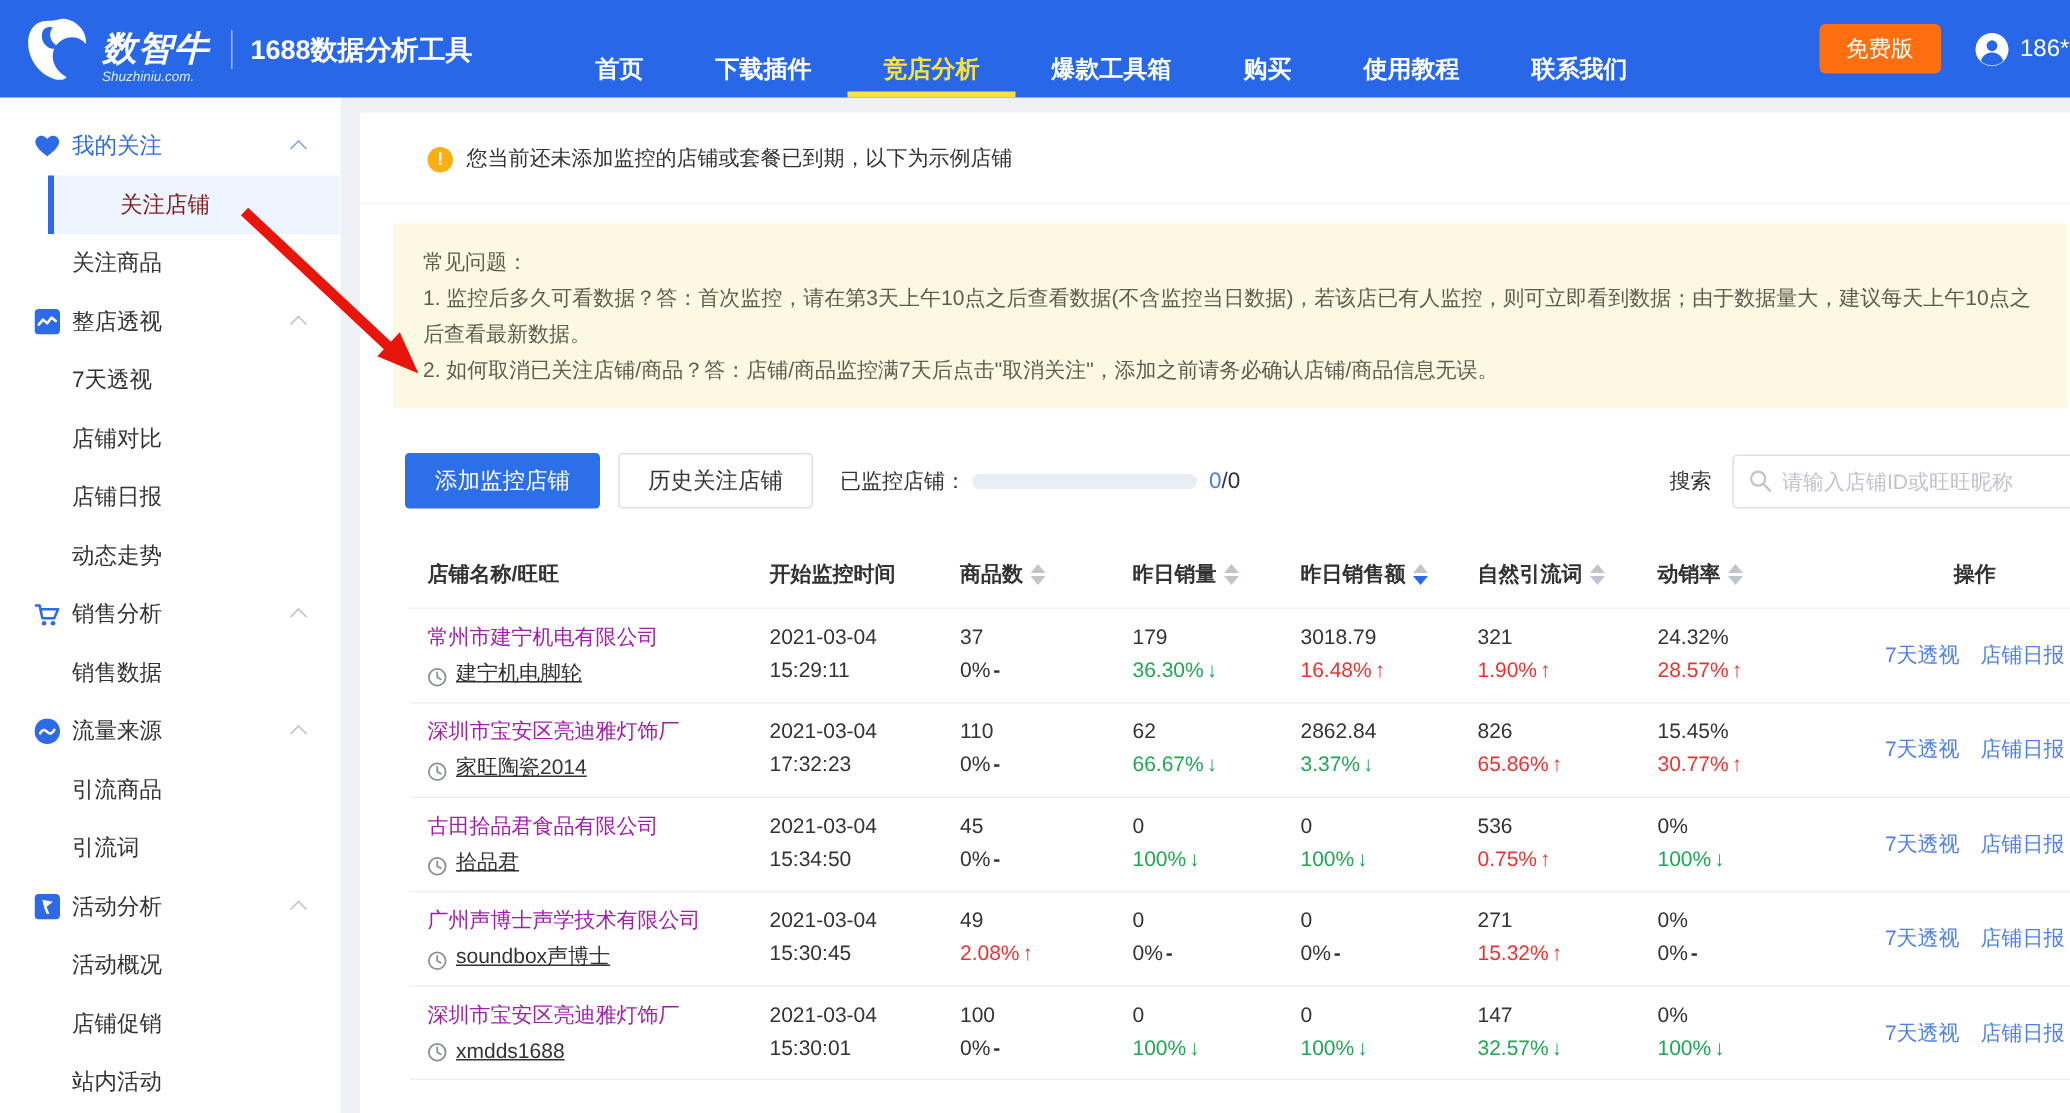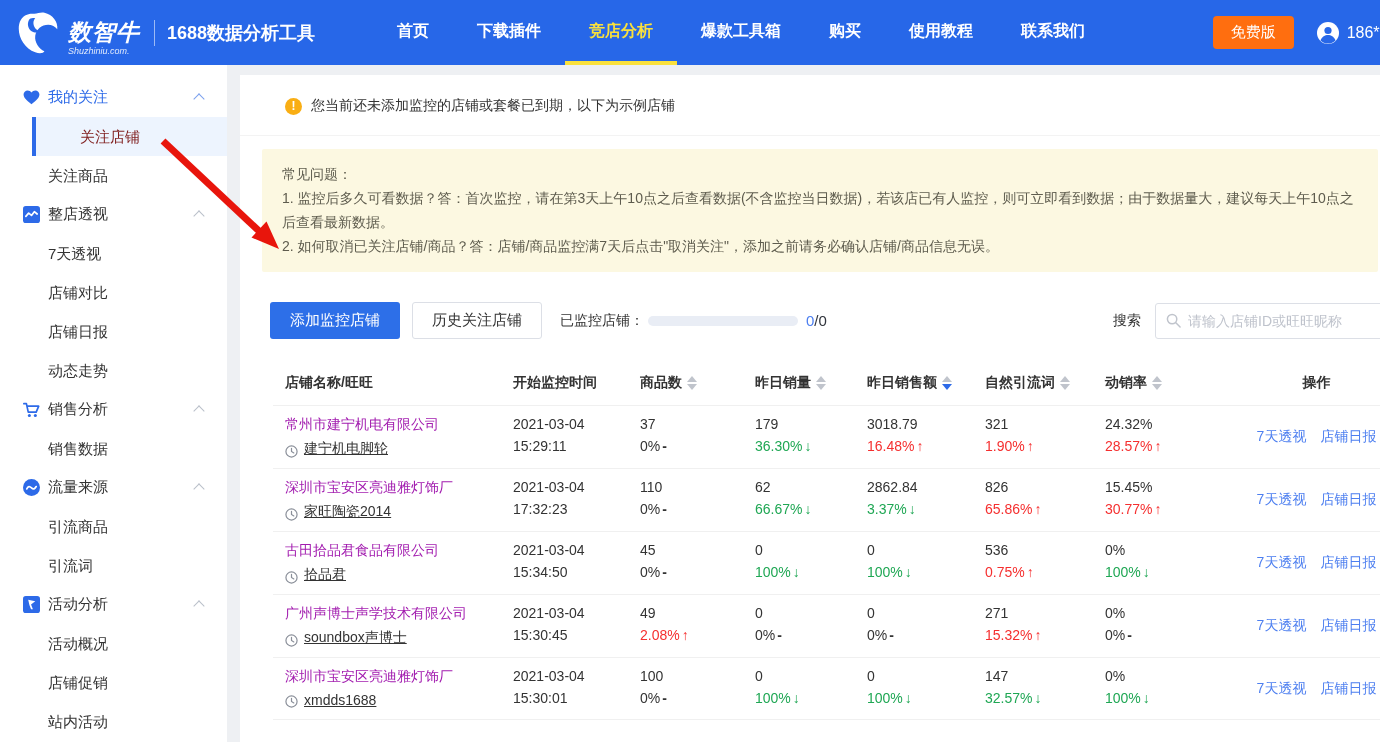--- a/index.html
+++ b/index.html
@@ -8,21 +8,21 @@
   
   .navbar { position:absolute; left:0; top:0; width:1420px; height:65px; background:#2767e8; display:flex; align-items:center; color:#fff; z-index:5; }
   .logo-wrap { display:flex; align-items:flex-end; margin-left:16px; }
   .logo-mark { width:44px; height:46px; margin-right:8px; }
   .brand-text { line-height:1; }
   .brand-name { font-size:23px; font-weight:bold; font-style:italic; letter-spacing:1px; }
   .brand-sub { font-size:9px; opacity:.85; margin-top:3px; font-style:italic; }
   .brand-divider { width:1px; height:26px; background:rgba(255,255,255,.55); margin:0 12px 0 14px; }
   .product-name { font-size:18px; font-weight:bold; }
   .nav-menu { display:flex; height:65px; margin-left:58px; }
-  .nav-item { height:65px; line-height:61px; padding:0 24px; font-size:16px; font-weight:bold; color:#fff; cursor:pointer; border-bottom:4px solid transparent; white-space:nowrap; }
+  .nav-item { height:65px; line-height:61px; padding:16px 24px; font-size:16px; font-weight:bold; color:#fff; cursor:pointer; border-bottom:4px solid transparent; white-space:nowrap; }
   .nav-item.active { color:#fae13c; border-bottom-color:#fae13c; }
   .nav-right { display:flex; align-items:center; margin-left:auto; margin-right:28px; }
   .free-badge { background:#ff6e0f; color:#fff; font-size:15px; padding:7px 18px; border-radius:4px; cursor:pointer; white-space:nowrap; }
   .user-wrap { display:flex; align-items:center; margin-left:22px; }
   .user-icon { width:24px; height:24px; margin-right:7px; }
   .user-name { font-size:16px; white-space:nowrap; }
 
   
   .sidebar { position:absolute; left:0; top:65px; width:227px; height:677px; background:#fff; padding-top:13px; overflow:hidden; }
   .side-row { height:39px; display:flex; align-items:center; font-size:15px; color:#333; cursor:pointer; position:relative; }

